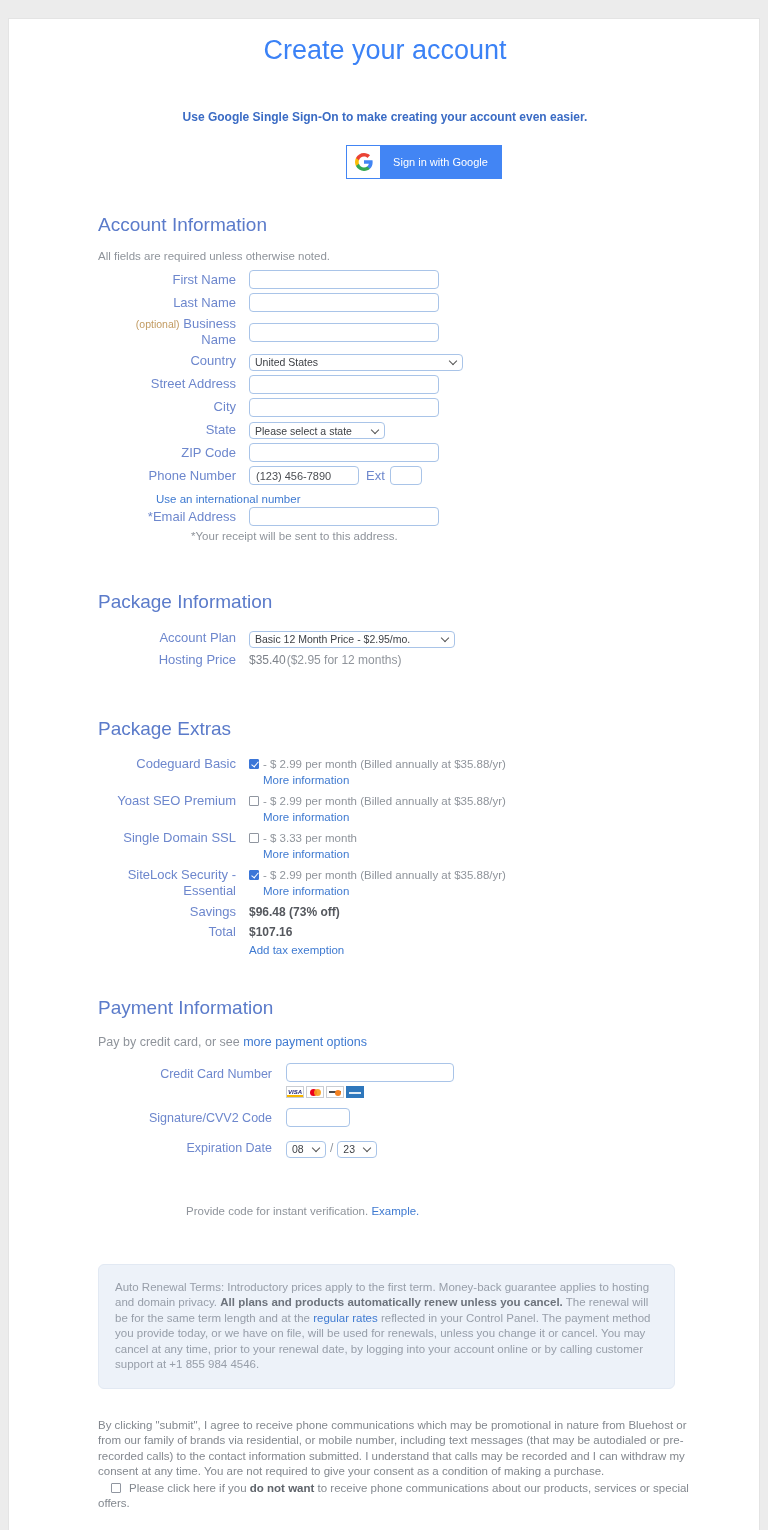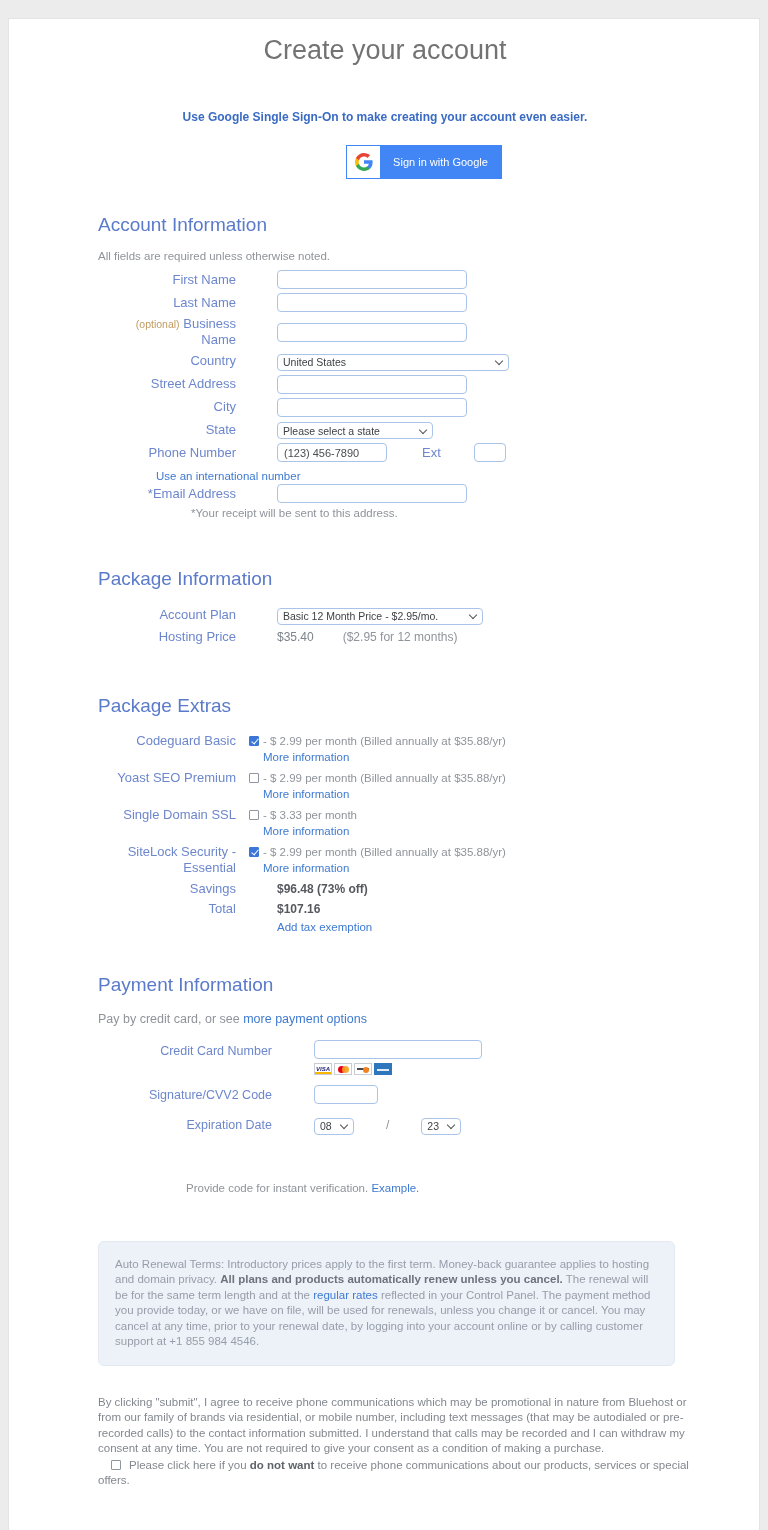--- a/index.html
+++ b/index.html
@@ -15,21 +15,21 @@
     background:#fff;
     border:1px solid #e4e4e4;
     border-bottom:none;
     min-height:1512px;
     padding:12px 0 0 89px;
   }
   .content { width:620px; }
 
   h1.page-title {
     text-align:center;
-    color:#737373;
+    color:#3b82f6;
     font-size:27px;
     font-weight:300;
     margin:4px 0 0 -89px;
     width:752px;
   }
   .sso-note {
     margin:44px 0 0 -89px;
     width:752px;
     text-align:center;
     color:#3a6bc4;
@@ -47,21 +47,21 @@
   .gbtn .gbox { width:33px; background:#fff; display:flex; align-items:center; justify-content:center; }
   .gbtn .gtext { flex:1; display:flex; align-items:center; justify-content:center; color:#fff; font-size:11px; }
 
   h2.section-h {
     color:#5b7bca;
     font-size:19px;
     font-weight:400;
   }
   .sec-note { color:#8f949b; font-size:11.5px; margin:14px 0 8px; }
 
-  .frow { display:flex; align-items:center; margin-bottom:4px;gap:28px; }
+  .frow { display:flex; align-items:center; margin-bottom:4px; }
   .frow.top { align-items:flex-start; }
   .flabel {
     width:151px; text-align:right;
     color:#6d87cd; font-size:13px;
     padding-right:13px; flex-shrink:0;
     line-height:16px;
   }
   .flabel .opt { color:#c29b62; font-size:10.5px; }
   .pay .flabel { width:188px; padding-right:14px; font-size:12.5px; }
 
@@ -80,22 +80,22 @@
     transform:rotate(45deg); pointer-events:none;
   }
   .sel select {
     appearance:none; -webkit-appearance:none;
     border:1px solid #a9c4e8; border-radius:4px;
     height:17px; font-size:10.5px; color:#3c3f44;
     padding:0 18px 0 5px; width:100%;
     background:#fff; outline:none;
     font-family:"Liberation Sans","DejaVu Sans",sans-serif;
   }
-  .w-country { width:232px; }
-  .w-state { width:156px; }
+  .w-country { width:214px; }
+  .w-state { width:136px; }
   .w-plan { width:206px; }
   .w-exp { width:40px; }
 
   .ext-label { color:#6d87cd; font-size:13px; margin:0 5px 0 7px; }
   input.txt.ext { width:32px; }
   input.txt.phone { width:110px; }
   input.txt.cvv { width:64px; }
   input.txt.cc { width:168px; }
 
   a.lnk { color:#3f7ad1; text-decoration:none; font-size:11.5px; cursor:pointer; }
@@ -216,20 +216,24 @@
         <span class="flabel">City</span>
         <input class="txt" type="text" style="">
       </div>
       <div class="frow">
         <span class="flabel">State</span>
         <span class="sel w-state">
           <select><option>Please select a state</option></select>
         </span>
       </div>
       <div class="frow">
+        <span class="flabel">ZIP Code</span>
+        <input class="txt" type="text" style="">
+      </div>
+      <div class="frow">
         <span class="flabel">Phone Number</span>
         <input class="txt phone ph-dark" type="text" placeholder="(123) 456-7890" style="">
         <span class="ext-label">Ext</span>
         <input class="txt ext" type="text" style="">
       </div>
       <a class="lnk intl-link">Use an international number</a>
       <div class="frow">
         <span class="flabel">*Email Address</span>
         <input class="txt" type="text" style="">
       </div>

